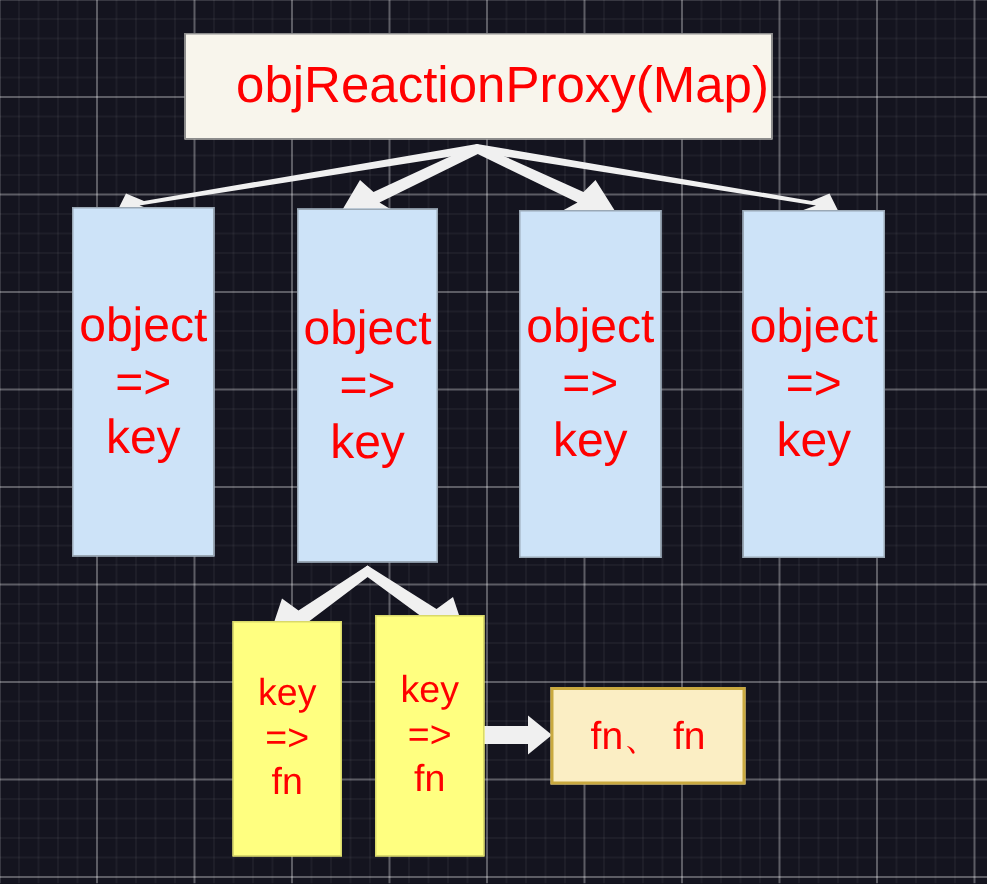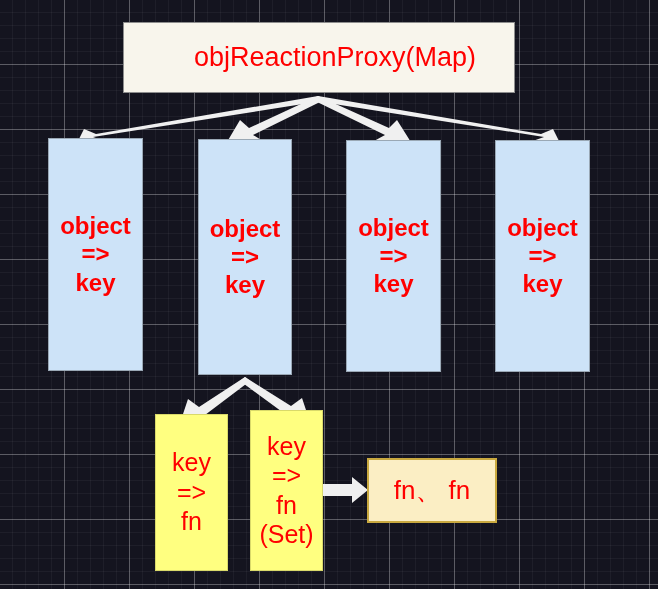--- a/index.html
+++ b/index.html
@@ -45,28 +45,27 @@
     text-align: center;
     line-height: 1.18;
   }
   .node .line {
     display: block;
     white-space: pre;
   }
   .node-root {
     background: #f8f5ec;
     border: 1px solid #8d8d8d;
-    font-size: 27px;
+    font-size: 34px;
     padding-left: 32px;
   }
   .node-blue {
     background: #cde3f8;
     border: 1px solid #9aa8b5;
-    font-size: 24px;
-    font-weight: bold;
+    font-size: 32px;
   }
   .node-yellow {
     background: #ffff80;
     border: 1px solid #d9d96a;
     font-size: 25px;
   }
   .node-cream {
     background: #fbeec4;
     border: 2px solid #c9a93f;
     font-size: 26px;
@@ -137,21 +136,20 @@
   <div class="node node-yellow" style="left:155px; top:414px; width:73px; height:157px;">
     <span class="line">key</span>
     <span class="line">=&gt;</span>
     <span class="line">fn</span>
   </div>
 
   <div class="node node-yellow" style="left:250px; top:410px; width:73px; height:161px;">
     <span class="line">key</span>
     <span class="line">=&gt;</span>
     <span class="line">fn</span>
-    <span class="line">(Set)</span>
   </div>
 
   <div class="node node-cream" style="left:367px; top:458px; width:130px; height:65px;">
     <span class="line">fn、 fn</span>
   </div>
 
 
 </div>
 
 </body></html>

